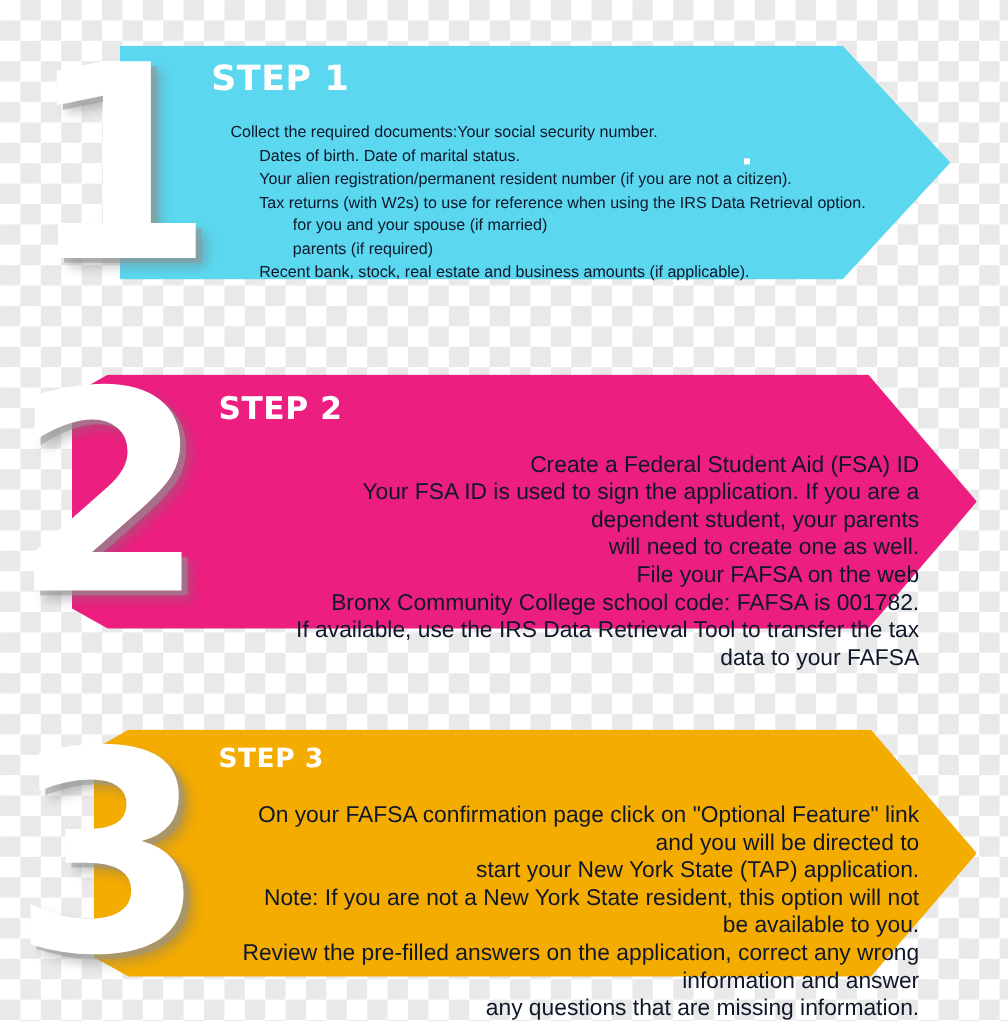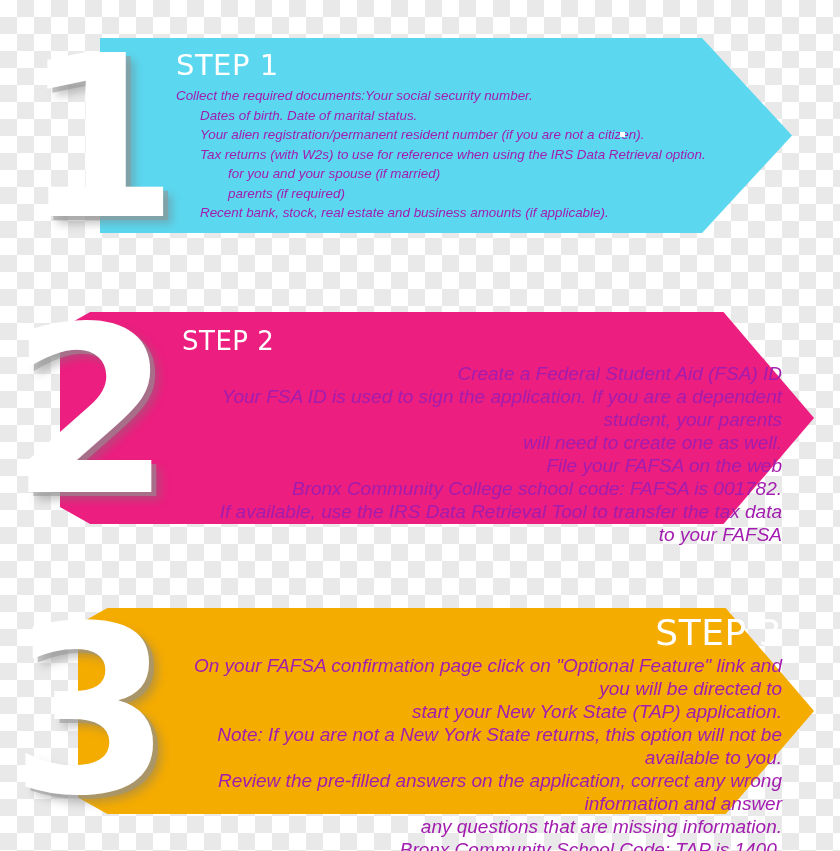--- a/index.html
+++ b/index.html
@@ -89,49 +89,48 @@
     color: #ffffff;
     pointer-events: auto;
   }
   .step-1 .banner-text { left: 176px; top: 8px;  width: 600px; }
   .step-2 .banner-text { left: 182px; top: 10px; width: 600px; }
   .step-3 .banner-text { left: 182px; top: 6px;  width: 600px; }
 
   .step-title {
     font-family: "DejaVu Sans", sans-serif;
     font-size: 29px;
-    font-weight: 400;
+    font-weight: 700;
     letter-spacing: 0.5px;
     line-height: 38px;
     margin: 0 0 2px 0;
     color: #ffffff;
   }
 
   .step-lines {
     list-style: none;
-    margin: 0;
+    margin: 16px;
     padding: 0;
     font-size: 13.4px;
     line-height: 19.5px;
-    color: #a21caf;
-    font-style: italic;
+    color: #0f172a;
   }
   .step-lines li {
     margin: 0;
     padding: 0;
     white-space: pre-wrap;
   }
   .indent-0 { margin-left: 0 !important; }
   .indent-1 { margin-left: 24px !important; }
   .indent-2 { margin-left: 52px !important; }
 
   .step-2 .step-lines,
   .step-3 .step-lines { font-size: 19px; line-height: 23px; text-align: right; }
   .step-2 .step-title { font-size: 26px; }
-  .step-3 .step-title { font-size: 36px; text-align: right; }
+  .step-3 .step-title { font-size: 22px; }
 
   
   .speck {
     position: absolute;
     z-index: 5;
     left: 620px;
     top: 94px;
     width: 5px;
     height: 5px;
     background: #ffffff;
@@ -184,21 +183,21 @@
   <section class="step step-3">
     <div class="banner banner-3"></div>
 
     <div class="step-numeral">3</div>
 
     <div class="banner-text">
       <h2 class="step-title">STEP 3</h2>
       <ul class="step-lines">
         <li class="indent-0">On your FAFSA confirmation page click on "Optional Feature" link and you will be directed to</li>
         <li class="indent-0">start your New York State (TAP) application.</li>
-        <li class="indent-0">Note: If you are not a New York State returns, this option will not be available to you.</li>
+        <li class="indent-0">Note: If you are not a New York State resident, this option will not be available to you.</li>
         <li class="indent-0">Review the pre-filled answers on the application, correct any wrong information and answer</li>
         <li class="indent-0">any questions that are missing information.</li>
         <li class="indent-0">Bronx Community School Code: TAP is 1400.</li>
       </ul>
     </div>
   </section>
 
 </div>
 
 </body></html>

